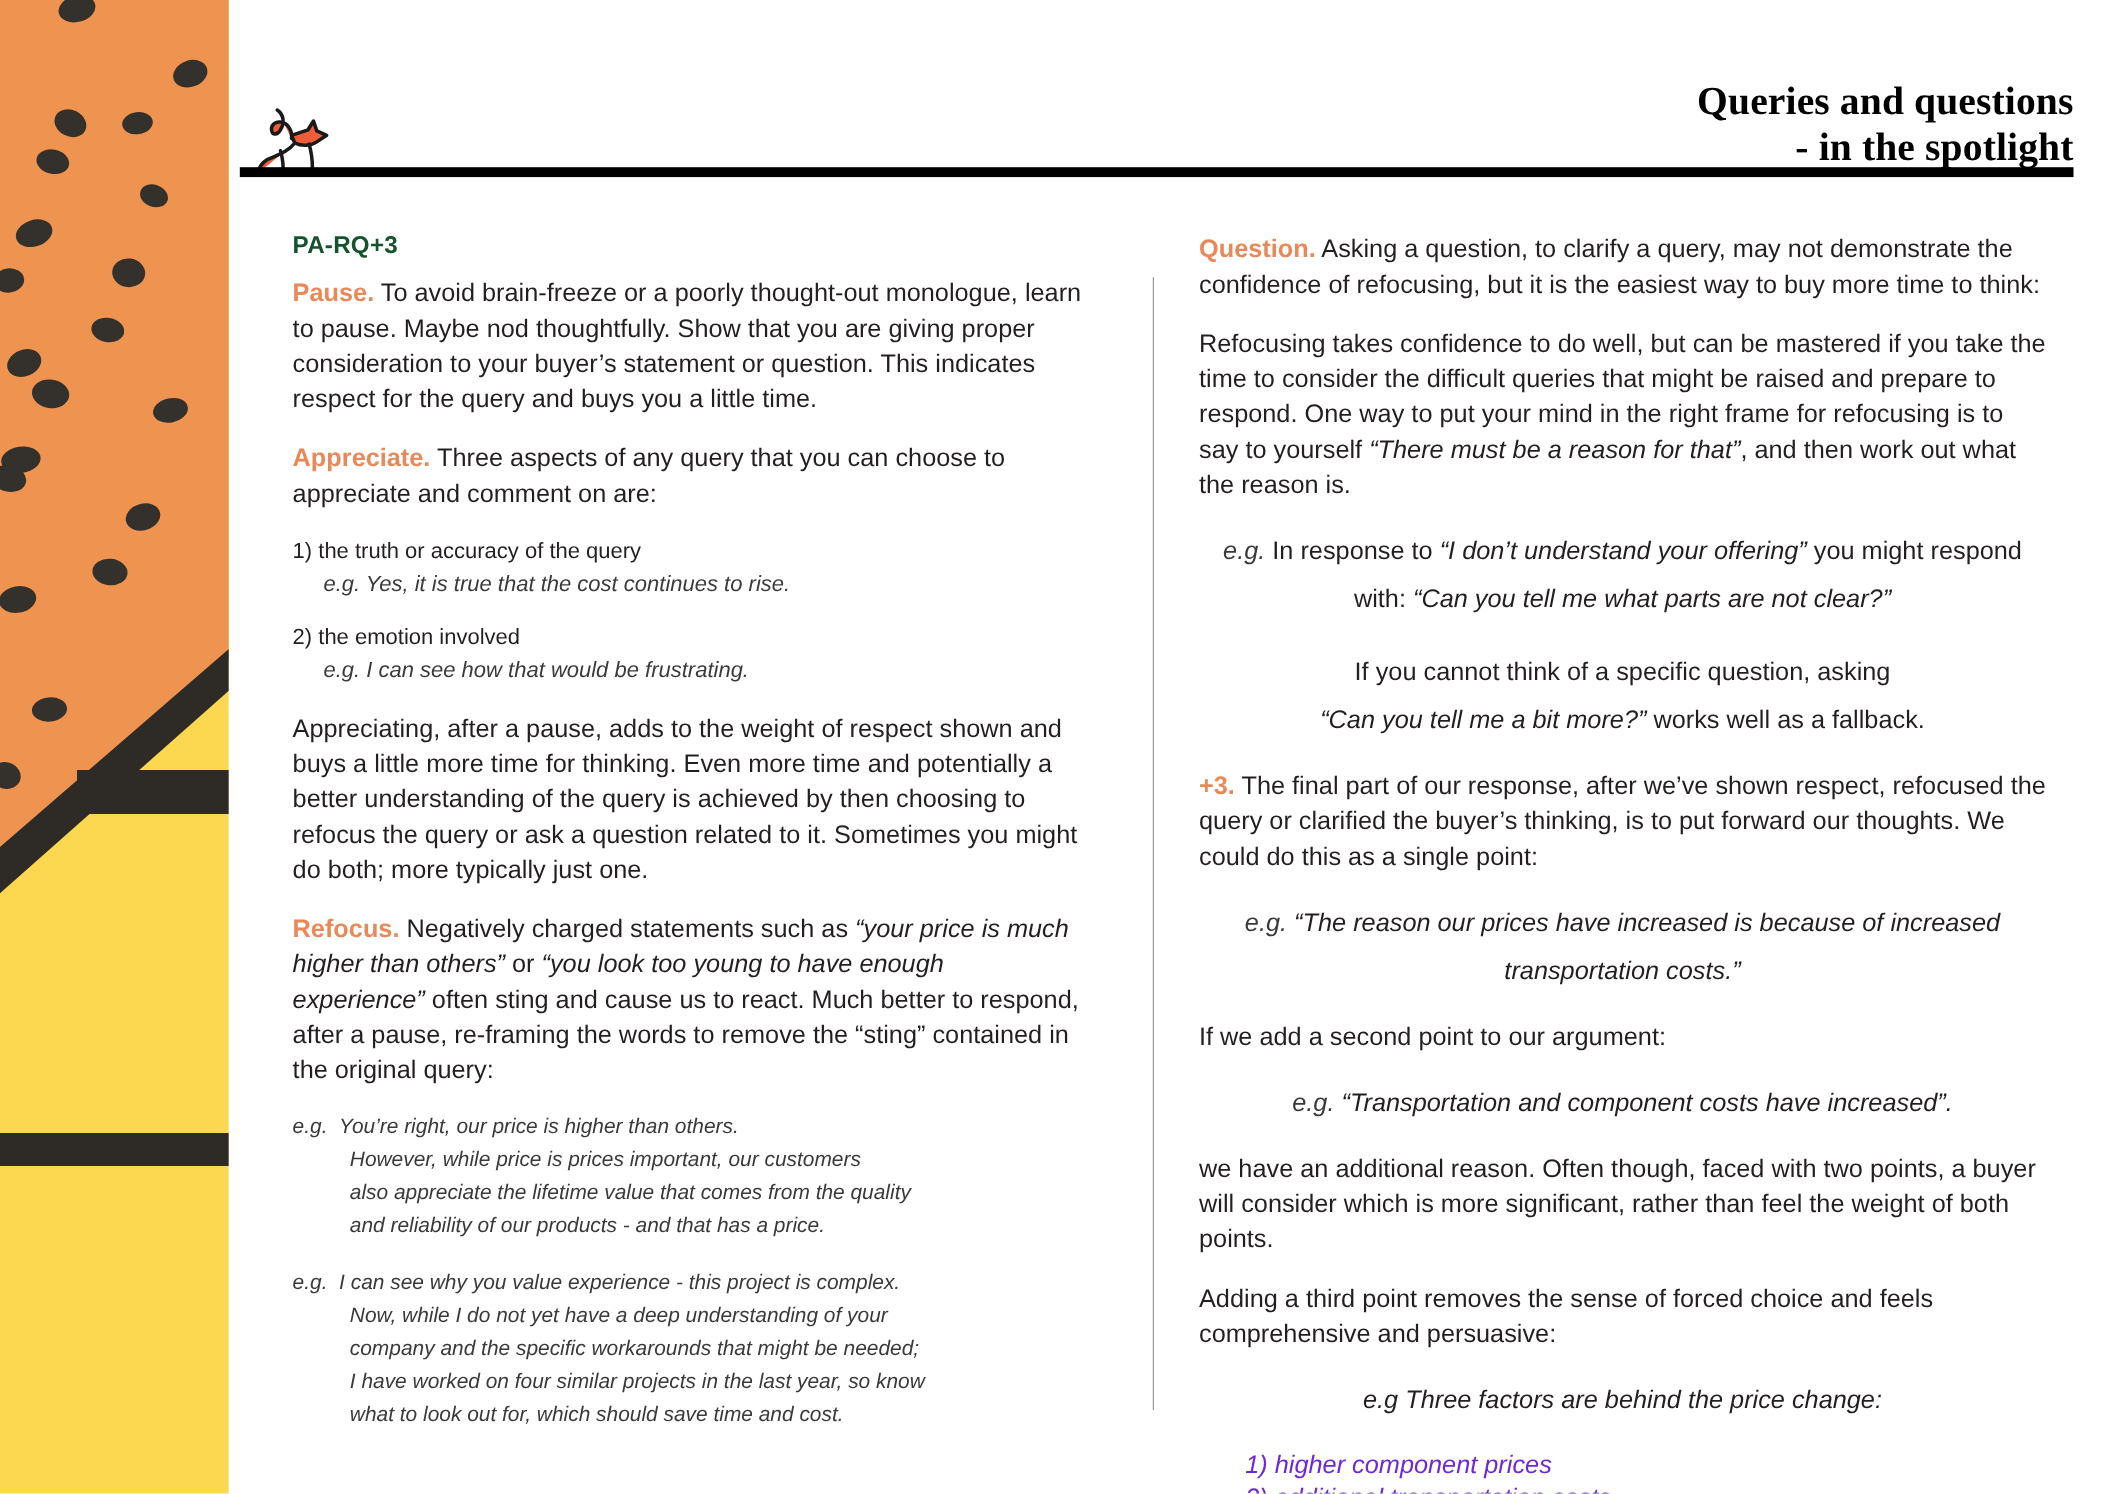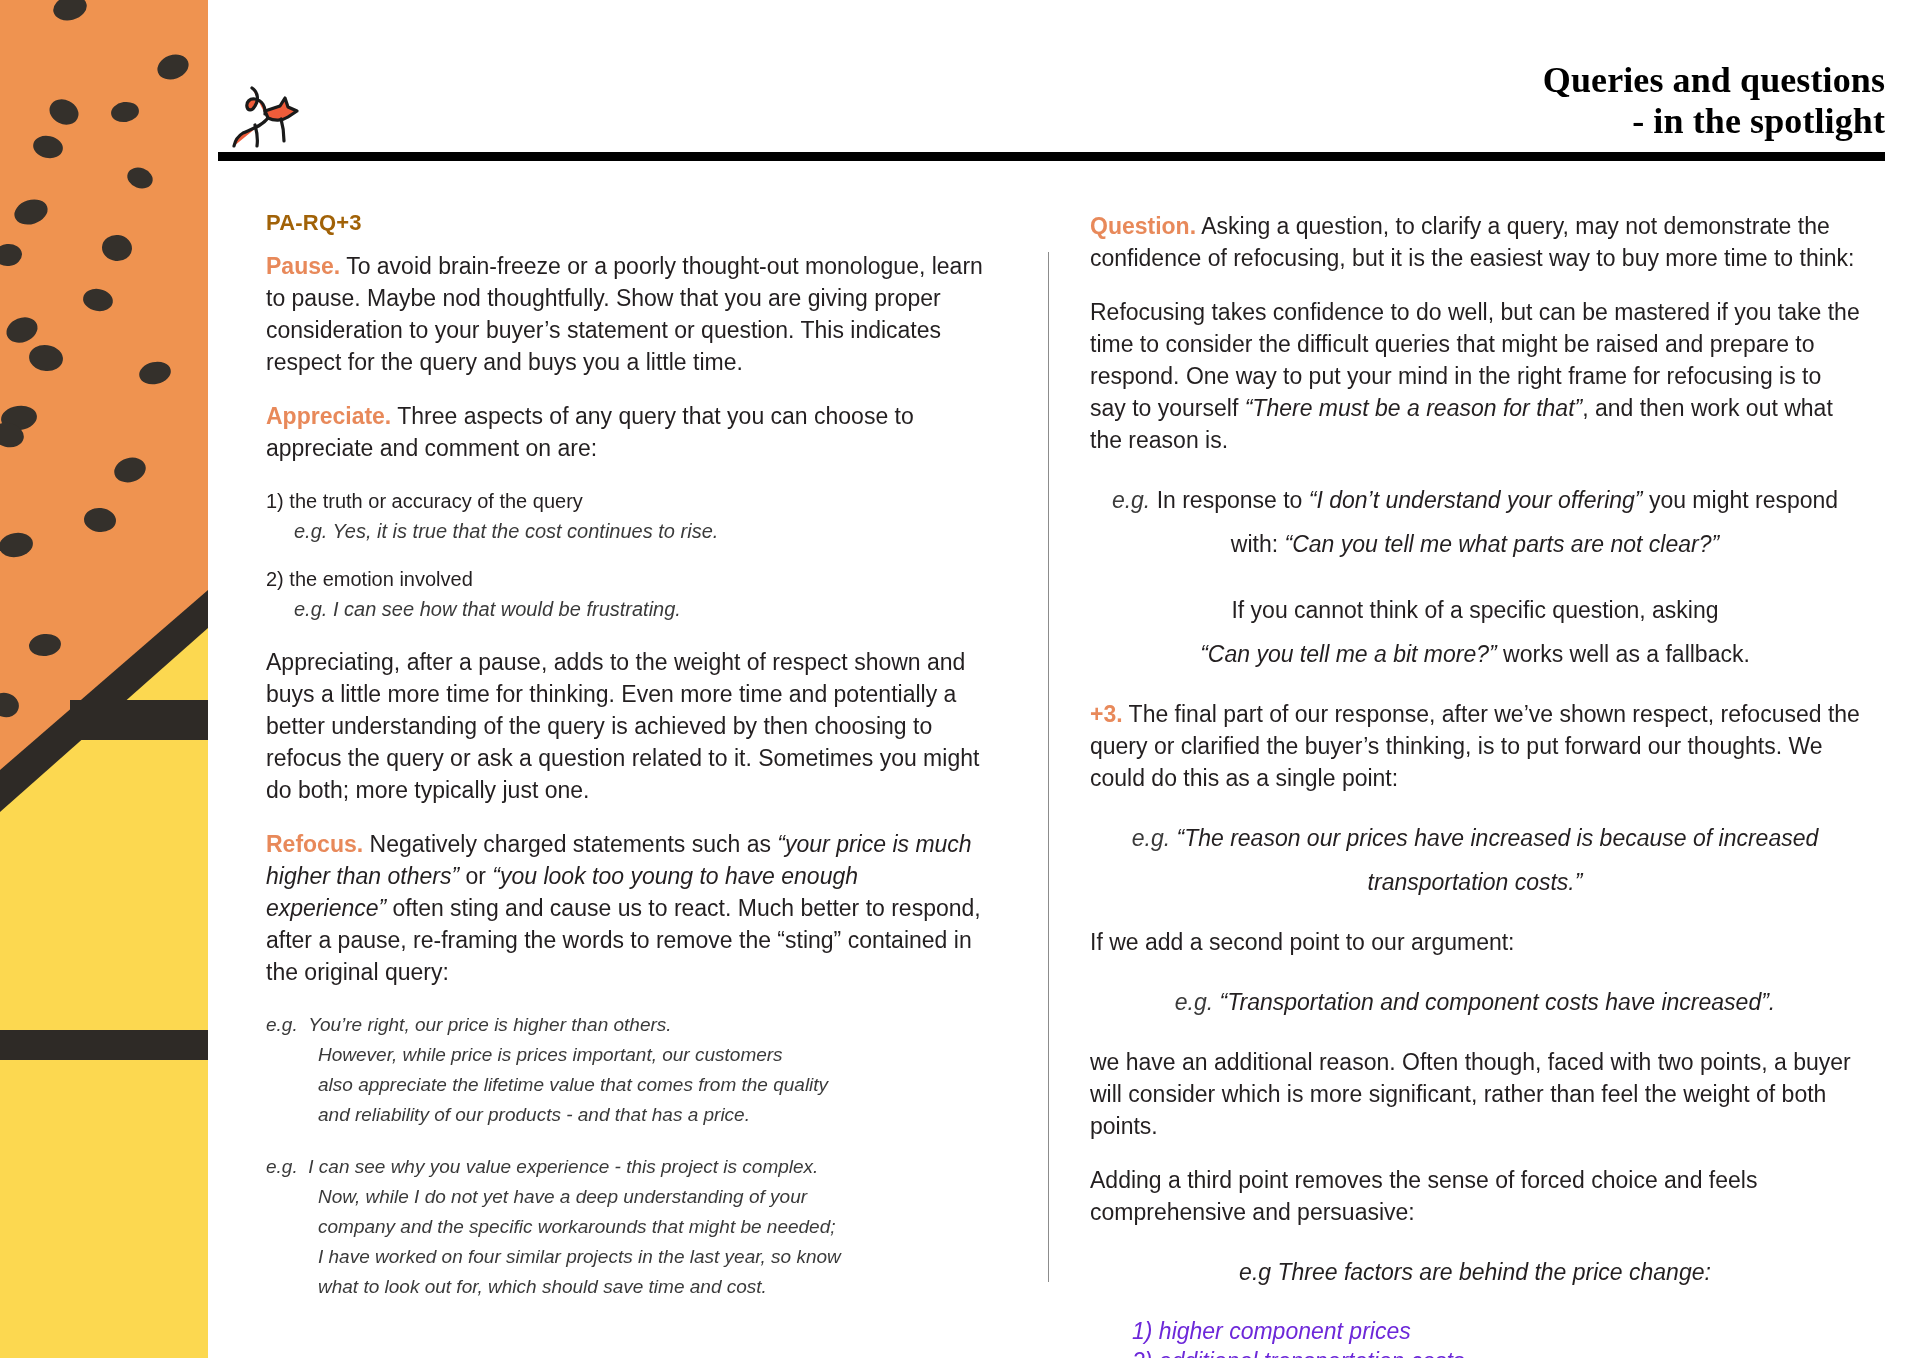--- a/index.html
+++ b/index.html
@@ -32,21 +32,21 @@
   #sidebar svg {
     display: block;
     width: 208px;
     height: 1358px;
   }
 
   
   #header {
     position: absolute;
     left: 218px;
-    top: 60px;
+    top: 72px;
     width: 1667px;
     height: 100px;
   }
   #logo-wrap {
     position: absolute;
     left: 10px;
     top: 18px;
     width: 74px;
     height: 72px;
   }
@@ -86,21 +86,21 @@
 
   .column {
     position: absolute;
     top: 210px;
   }
   #col-left  { left: 266px;  width: 718px; }
   #col-right { left: 1090px; width: 770px; }
 
   
   .kicker {
-    color: #a16207;
+    color: #14532d;
     font-weight: bold;
     font-size: 22px;
     line-height: 26px;
     margin: 0 0 14px 0;
     letter-spacing: 0.2px;
   }
   p.para {
     margin: 0 0 22px 0;
     font-size: 23px;
     line-height: 32px;

